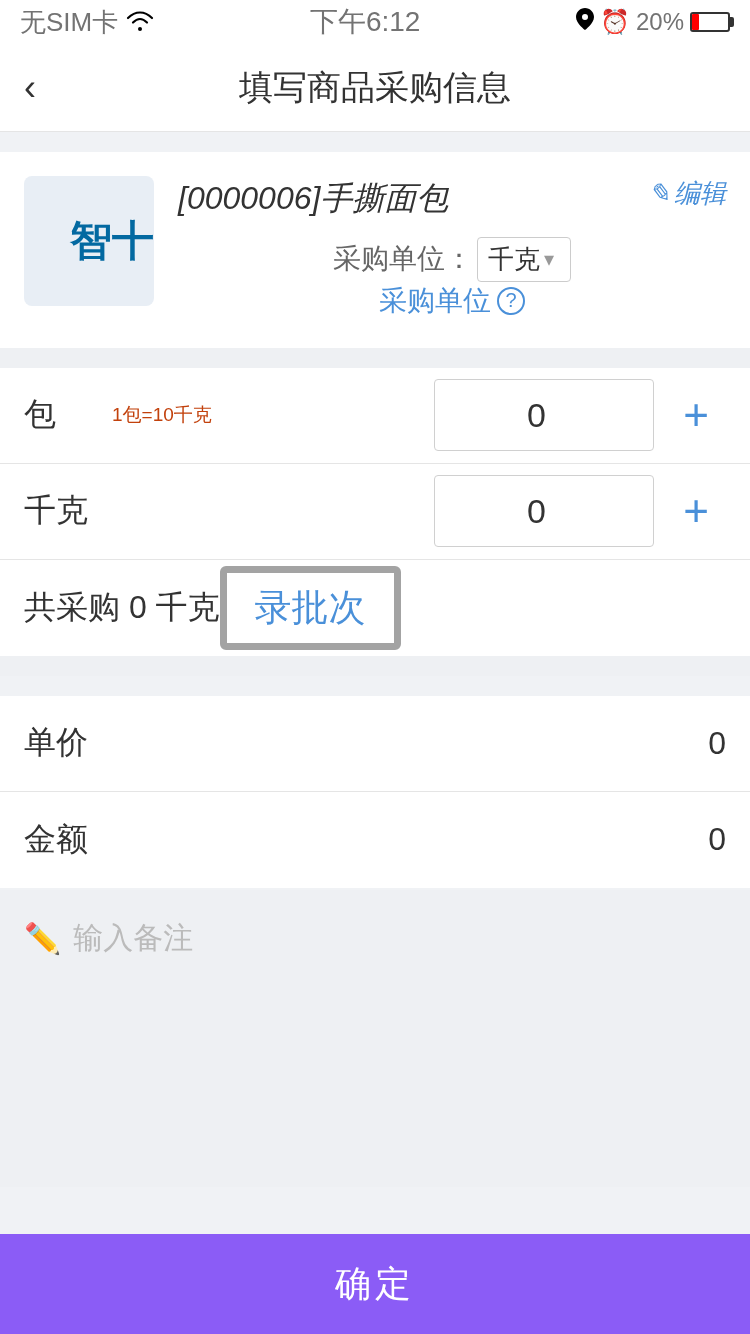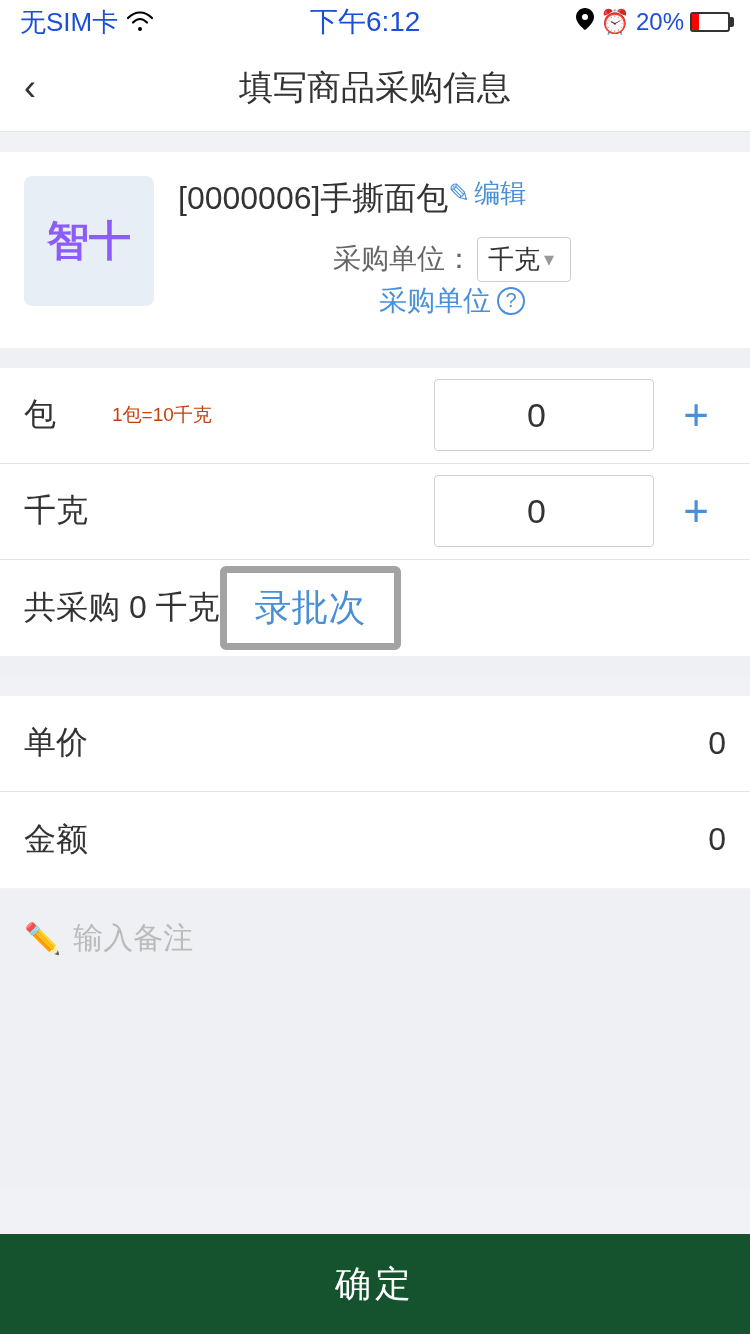--- a/index.html
+++ b/index.html
@@ -16,21 +16,21 @@
     
     .status-bar {
       width: 750px;
       height: 44px;
       background: #fff;
       display: flex;
       align-items: center;
       justify-content: space-between;
       padding: 0 20px;
       font-size: 26px;
-      color: #1d4ed8;
+      color: #737373;
     }
     .status-bar-left {
       display: flex;
       align-items: center;
       gap: 8px;
     }
     .status-bar-center {
       font-weight: 500;
       font-size: 28px;
     }
@@ -100,32 +100,34 @@
       align-items: flex-start;
       gap: 24px;
     }
     .product-image {
       width: 130px;
       height: 130px;
       background: #e8eef5;
       border-radius: 8px;
       display: flex;
       align-items: center;
-      justify-content: center;
+      justify-content: flex-end;
       flex-shrink: 0;
       font-size: 42px;
-      color: #8b5cf6;
+      color: #0369a1;
       font-weight: bold;
     }
     .product-info {
       flex: 1;
     }
     .product-header {
       display: flex;
+      justify-content: space-between;
       align-items: flex-start;
+      font-style: italic;
     }
     .product-name {
       font-size: 32px;
       color: #333;
       font-weight: 500;
       line-height: 1.4;
     }
     .edit-btn {
       color: #4a90d9;
       font-size: 26px;
@@ -308,21 +310,21 @@
       background: #eef0f3;
     }
 
     
     .confirm-btn-wrap {
       position: fixed;
       bottom: 0;
       left: 0;
       width: 750px;
       height: 100px;
-      background: #14532d;
+      background: #8b5cf6;
       display: flex;
       align-items: center;
       justify-content: center;
       cursor: pointer;
     }
     .confirm-btn-text {
       font-size: 36px;
       color: #fff;
       font-weight: 500;
       letter-spacing: 4px;

